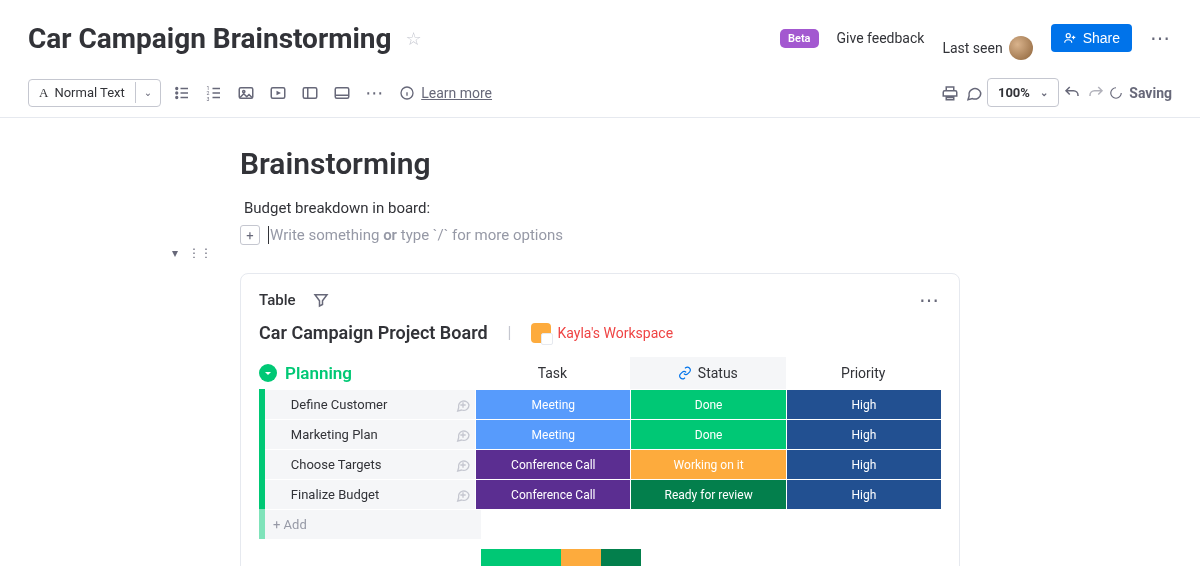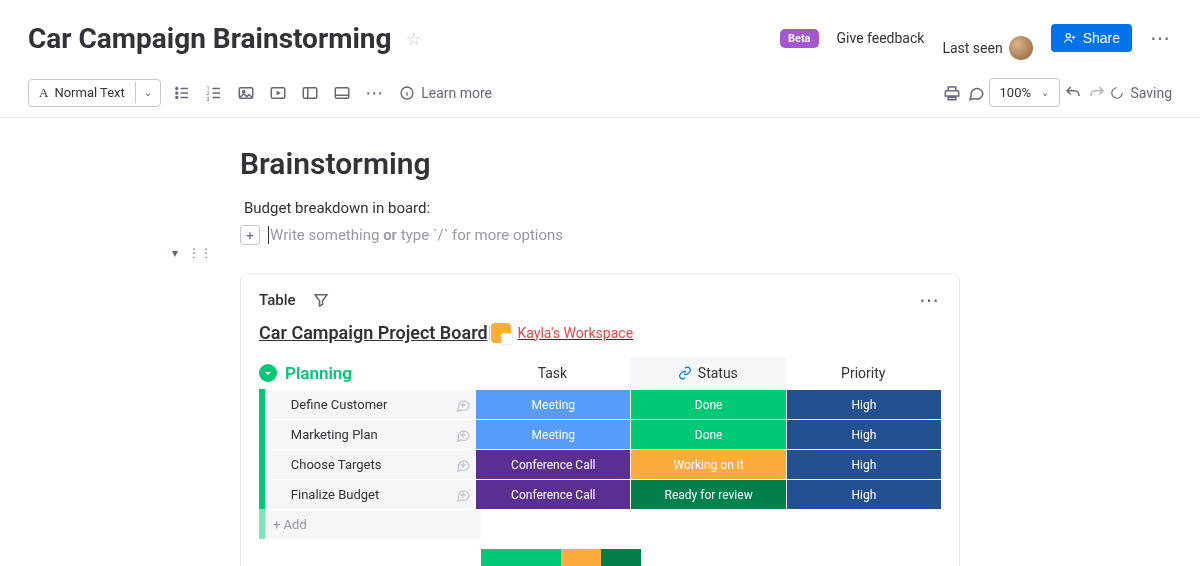--- a/index.html
+++ b/index.html
@@ -18,22 +18,22 @@
   .more-dots { font-size: 20px; color: #676879; cursor: pointer; letter-spacing: 2px; }
 
   
   .toolbar { display: flex; align-items: center; padding: 6px 28px 10px 28px; border-bottom: 1px solid #e6e9ef; gap: 10px; }
   .text-style { display: flex; align-items: center; border: 1px solid #c5c7d0; border-radius: 4px; overflow: hidden; }
   .text-style-main { display: flex; align-items: center; gap: 6px; padding: 5px 10px; font-size: 13px; cursor: pointer; }
   .text-style-main .a-glyph { font-size: 13px; font-family: Georgia, serif; }
   .text-style-chev { border-left: 1px solid #c5c7d0; padding: 5px 8px; font-size: 10px; color: #676879; cursor: pointer; }
   .tb-icon { width: 22px; height: 22px; display: flex; align-items: center; justify-content: center; color: #676879; cursor: pointer; }
   .tb-icon svg { width: 18px; height: 18px; }
-  .learn { display: flex; align-items: center; gap: 6px; font-size: 14px; color: #676879; cursor: pointer; margin-left: 4px; }
-  .toolbar-right { margin-left: auto; display: flex; align-items: center; gap: 2px; }
+  .learn { display: flex; align-items: center; gap: 6px; font-size: 14px; color: #676879; cursor: pointer; margin-left: 4px; text-decoration: underline; }
+  .toolbar-right { margin-left: auto; display: flex; align-items: center; gap: 2px; font-weight: bold; }
   .zoom { border: 1px solid #c5c7d0; border-radius: 4px; padding: 6px 10px; font-size: 13px; display: flex; align-items: center; gap: 10px; cursor: pointer; }
   .saving { display: flex; align-items: center; gap: 6px; font-size: 14px; color: #676879; }
 
   
   .doc-wrap { display: flex; justify-content: center; padding-top: 28px; }
   .doc { width: 720px; background: #fff; position: relative; }
   .gutter { position: absolute; left: -68px; top: 100px; display: flex; gap: 10px; color: #676879; font-size: 12px; }
   .gutter span { cursor: pointer; }
   .doc h1 { font-size: 30px; font-weight: 600; margin-bottom: 18px; }
   .sub { font-size: 15px; color: #323338; margin-bottom: 8px; padding-left: 4px; }
@@ -41,21 +41,21 @@
   .plus-btn { width: 20px; height: 20px; border: 1px solid #c5c7d0; border-radius: 3px; display: flex; align-items: center; justify-content: center; font-size: 13px; color: #676879; cursor: pointer; }
   .compose-hint { color: #9699a6; font-size: 15px; }
   .compose-hint .or { font-weight: 600; }
 
   
   .board { border: 1px solid #e6e9ef; border-radius: 8px; padding: 14px 0 18px 0; }
   .board-top { display: flex; align-items: center; padding: 0 18px 10px 18px; }
   .board-tab { font-size: 15px; font-weight: 500; color: #323338; margin-right: 14px; }
   .filter-icon { color: #676879; }
   .board-top .more-dots { margin-left: auto; }
-  .board-title-row { display: flex; align-items: center; gap: 0; padding: 0 18px 14px 18px; text-decoration: underline; }
+  .board-title-row { display: flex; align-items: center; gap: 20px; padding: 0 18px 14px 18px; }
   .board-title { font-size: 18px; font-weight: 600; color: #323338; }
   .pipe { color: #c5c7d0; }
   .ws { display: flex; align-items: center; gap: 6px; color: #ef4444; font-size: 14px; }
   .ws-badge { width: 20px; height: 20px; border-radius: 4px; background: #fdab3d; position: relative; }
   .ws-badge::after { content: ""; position: absolute; right: -2px; bottom: -2px; width: 10px; height: 10px; background: #fff; border-radius: 2px; border: 1px solid #e6e9ef; }
 
   .grid { padding: 0 18px; }
   .group-head { display: flex; align-items: center; }
   .group-head-left { display: flex; align-items: center; gap: 8px; width: 222px; padding: 6px 0; }
   .group-chev { width: 18px; height: 18px; border-radius: 50%; background: #00c875; display: flex; align-items: center; justify-content: center; }

